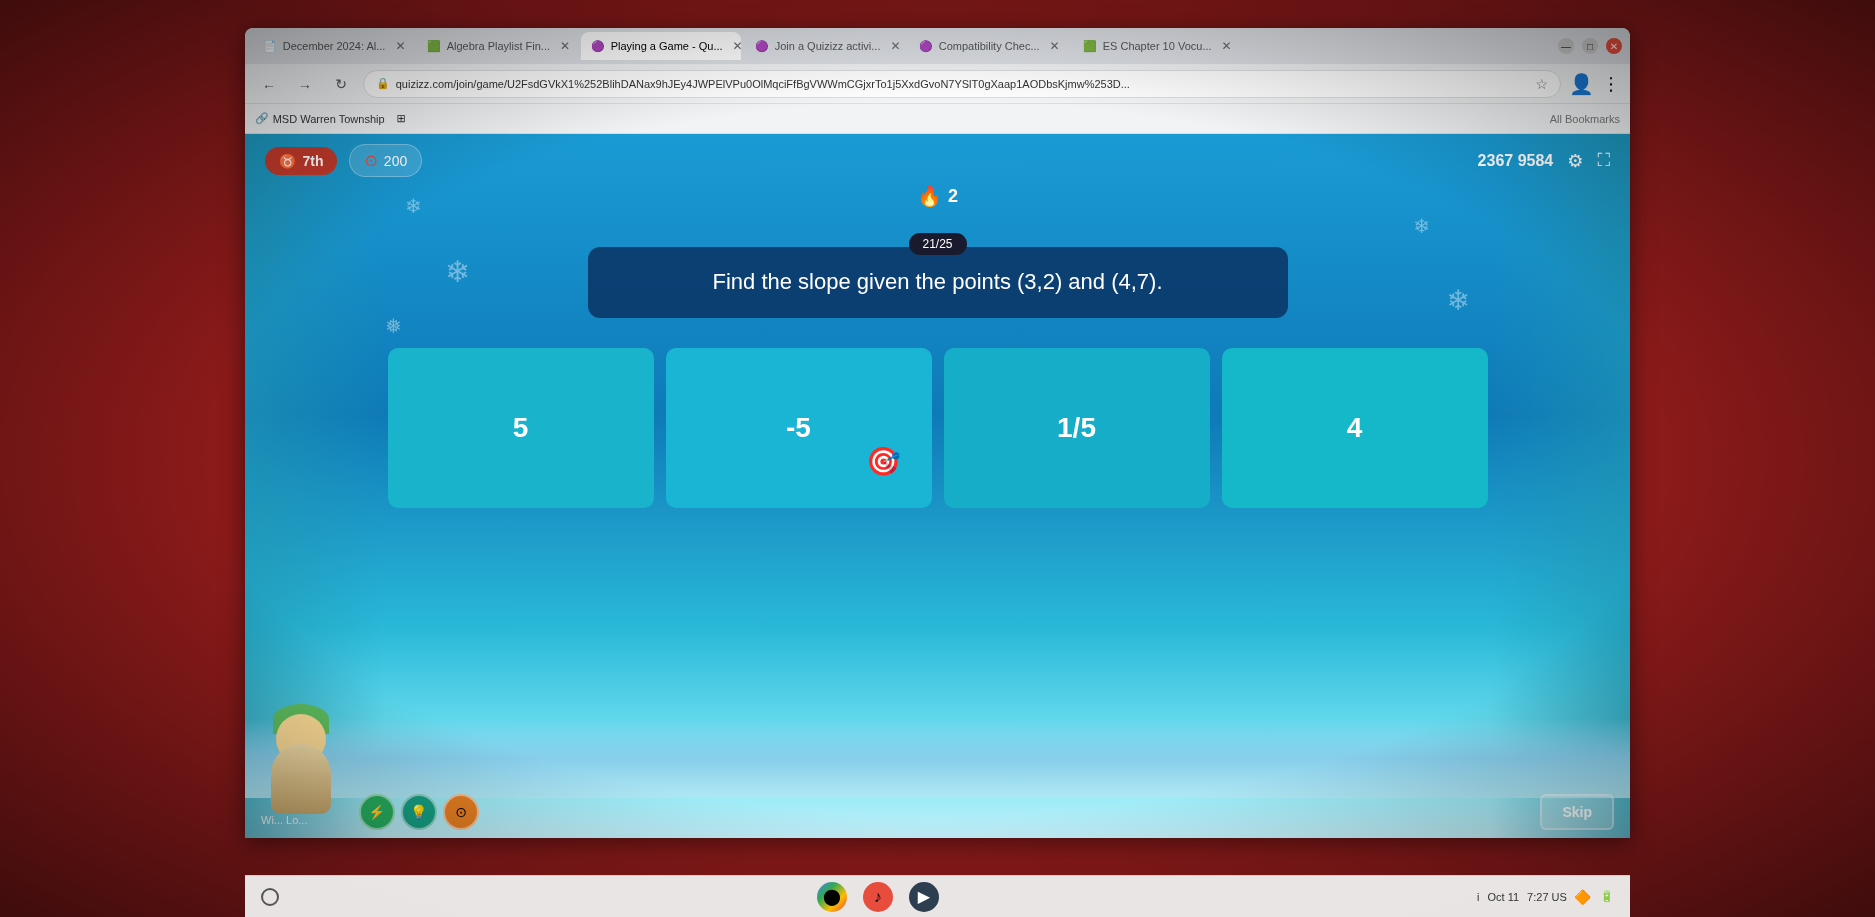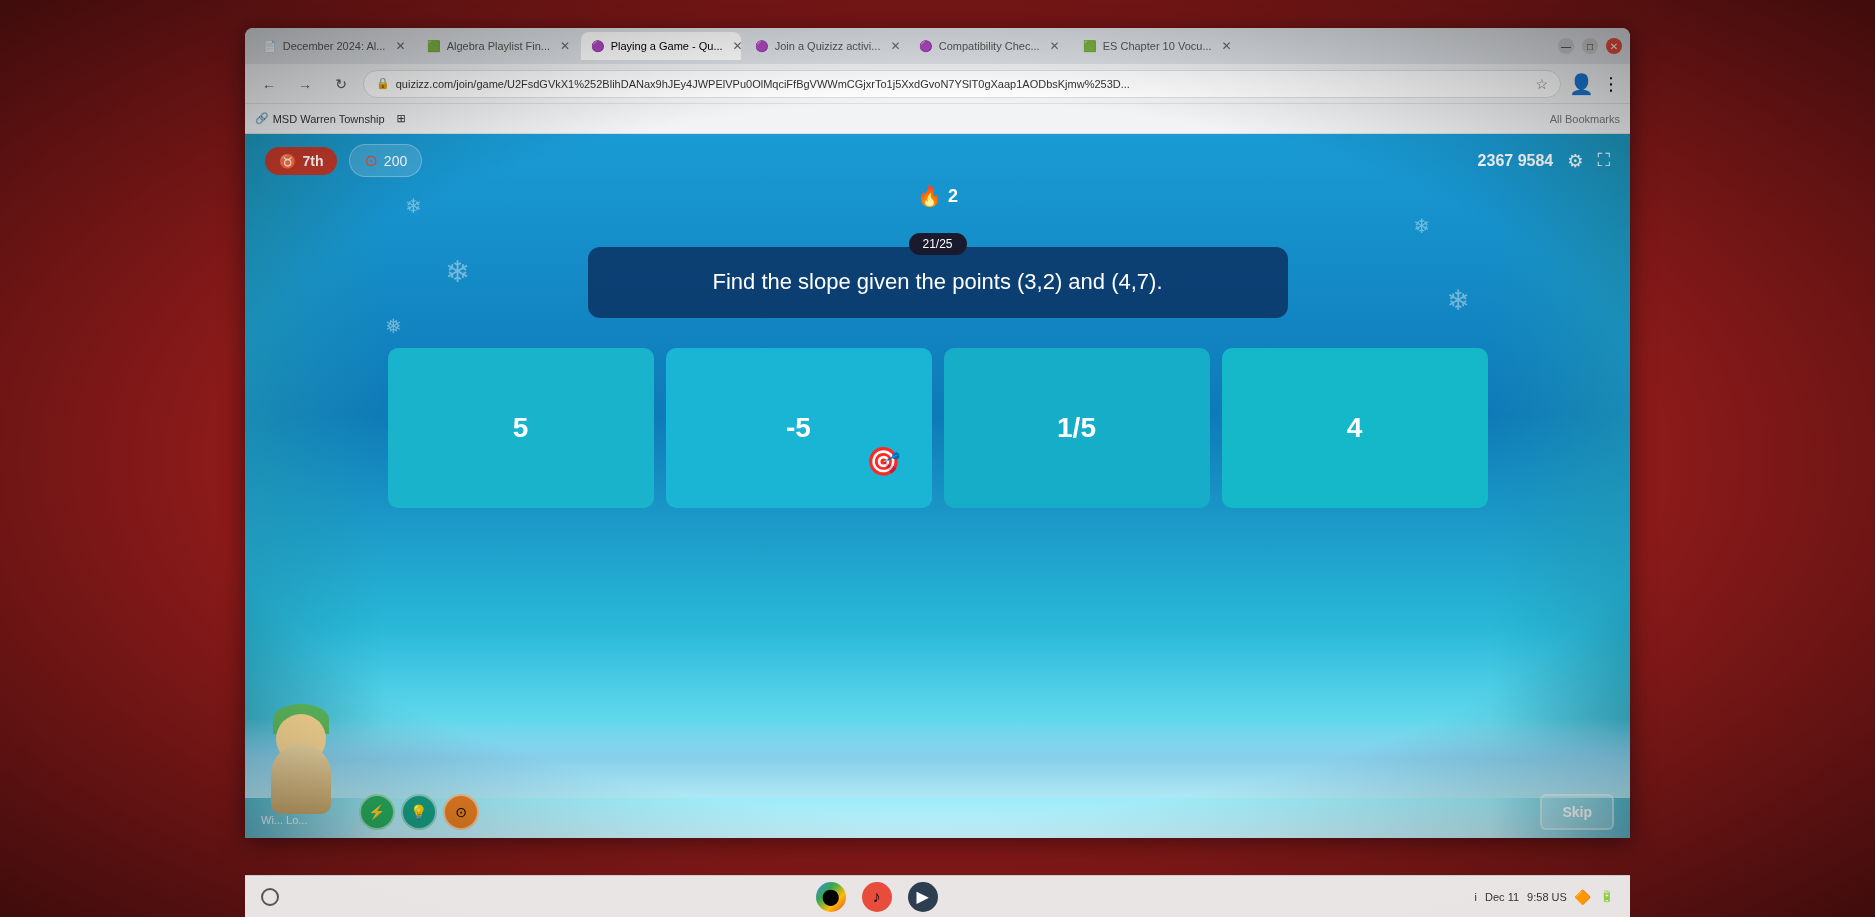--- a/index.html
+++ b/index.html
@@ -619,18 +619,18 @@
   <div class="taskbar-left">
     <div class="taskbar-circle"></div>
   </div>
   <div class="taskbar-center">
     <div class="taskbar-icon chrome">⬤</div>
     <div class="taskbar-icon red">♪</div>
     <div class="taskbar-icon dark">▶</div>
   </div>
   <div class="taskbar-right">
     <span>ℹ</span>
-    <span>Dec 11</span>
-    <span>9:58 US</span>
+    <span>Oct 11</span>
+    <span>7:27 US</span>
     <span class="taskbar-network">🔶</span>
     <span>🔋</span>
   </div>
 </div>
 
 </body></html>

